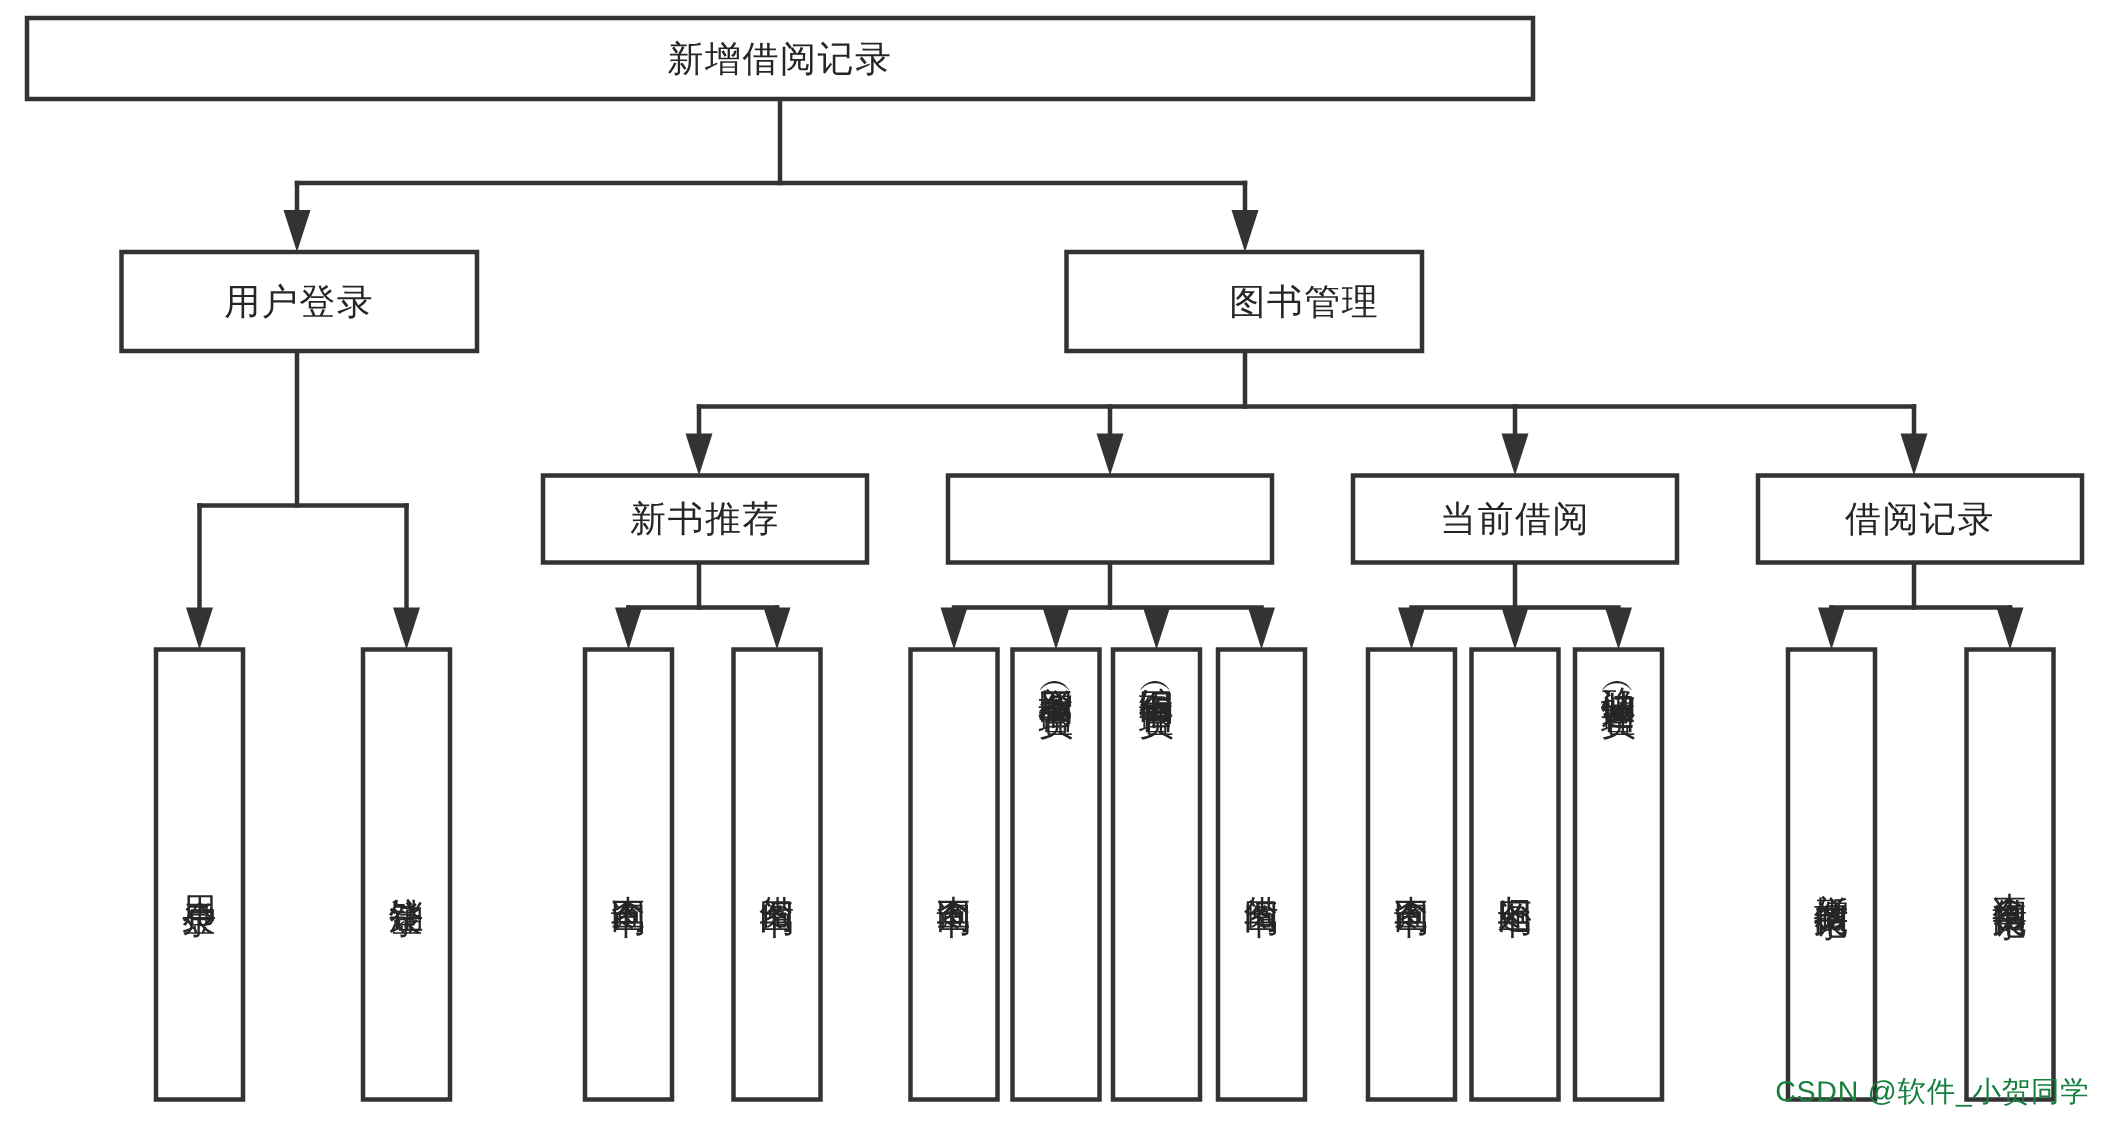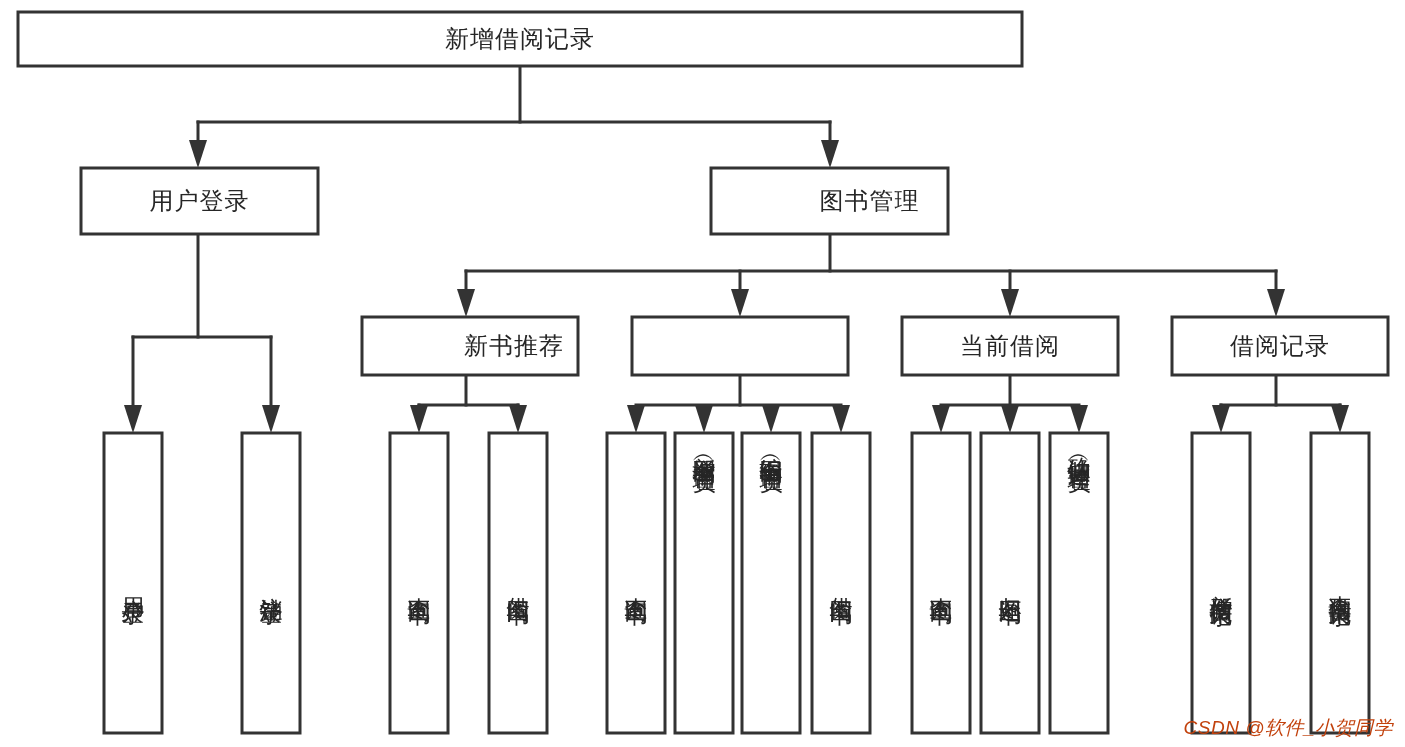--- a/index.html
+++ b/index.html
@@ -71,24 +71,23 @@
     color: #262626;
     white-space: nowrap;
     letter-spacing: 1px;
   }
   #watermark {
     position: absolute;
     right: 12px;
     bottom: 6px;
     font-family: "Liberation Sans", "DejaVu Sans", sans-serif;
     font-size: 19px;
-    color: #c2410c;
+    color: #15803d;
     white-space: nowrap;
     letter-spacing: 0.5px;
-    font-style: italic;
   }
 </style>
 </head>
 <body>
 
 <div id="diagram-root">
 
   <svg id="flowchart" viewBox="0 0 1405 747">
 
     <g>
@@ -195,21 +194,21 @@
     <span class="htext">新增借阅记录</span>
   </div>
 
   <div class="htext-wrap" style="left:81px; top:168px; width:237px; height:66px;">
     <span class="htext">用户登录</span>
   </div>
   <div class="htext-wrap" style="left:751px; top:168px; width:237px; height:66px;">
     <span class="htext">图书管理</span>
   </div>
 
-  <div class="htext-wrap" style="left:362px; top:317px; width:216px; height:58px;margin-left:44px;">
+  <div class="htext-wrap" style="left:362px; top:317px; width:216px; height:58px;">
     <span class="htext">新书推荐</span>
   </div>
   <div class="htext-wrap" style="left:902px; top:317px; width:216px; height:58px;">
     <span class="htext">当前借阅</span>
   </div>
   <div class="htext-wrap" style="left:1172px; top:317px; width:216px; height:58px;">
     <span class="htext">借阅记录</span>
   </div>
 
   <div class="vtext-wrap" style="left:104px; top:433px; width:58px; height:300px;">

